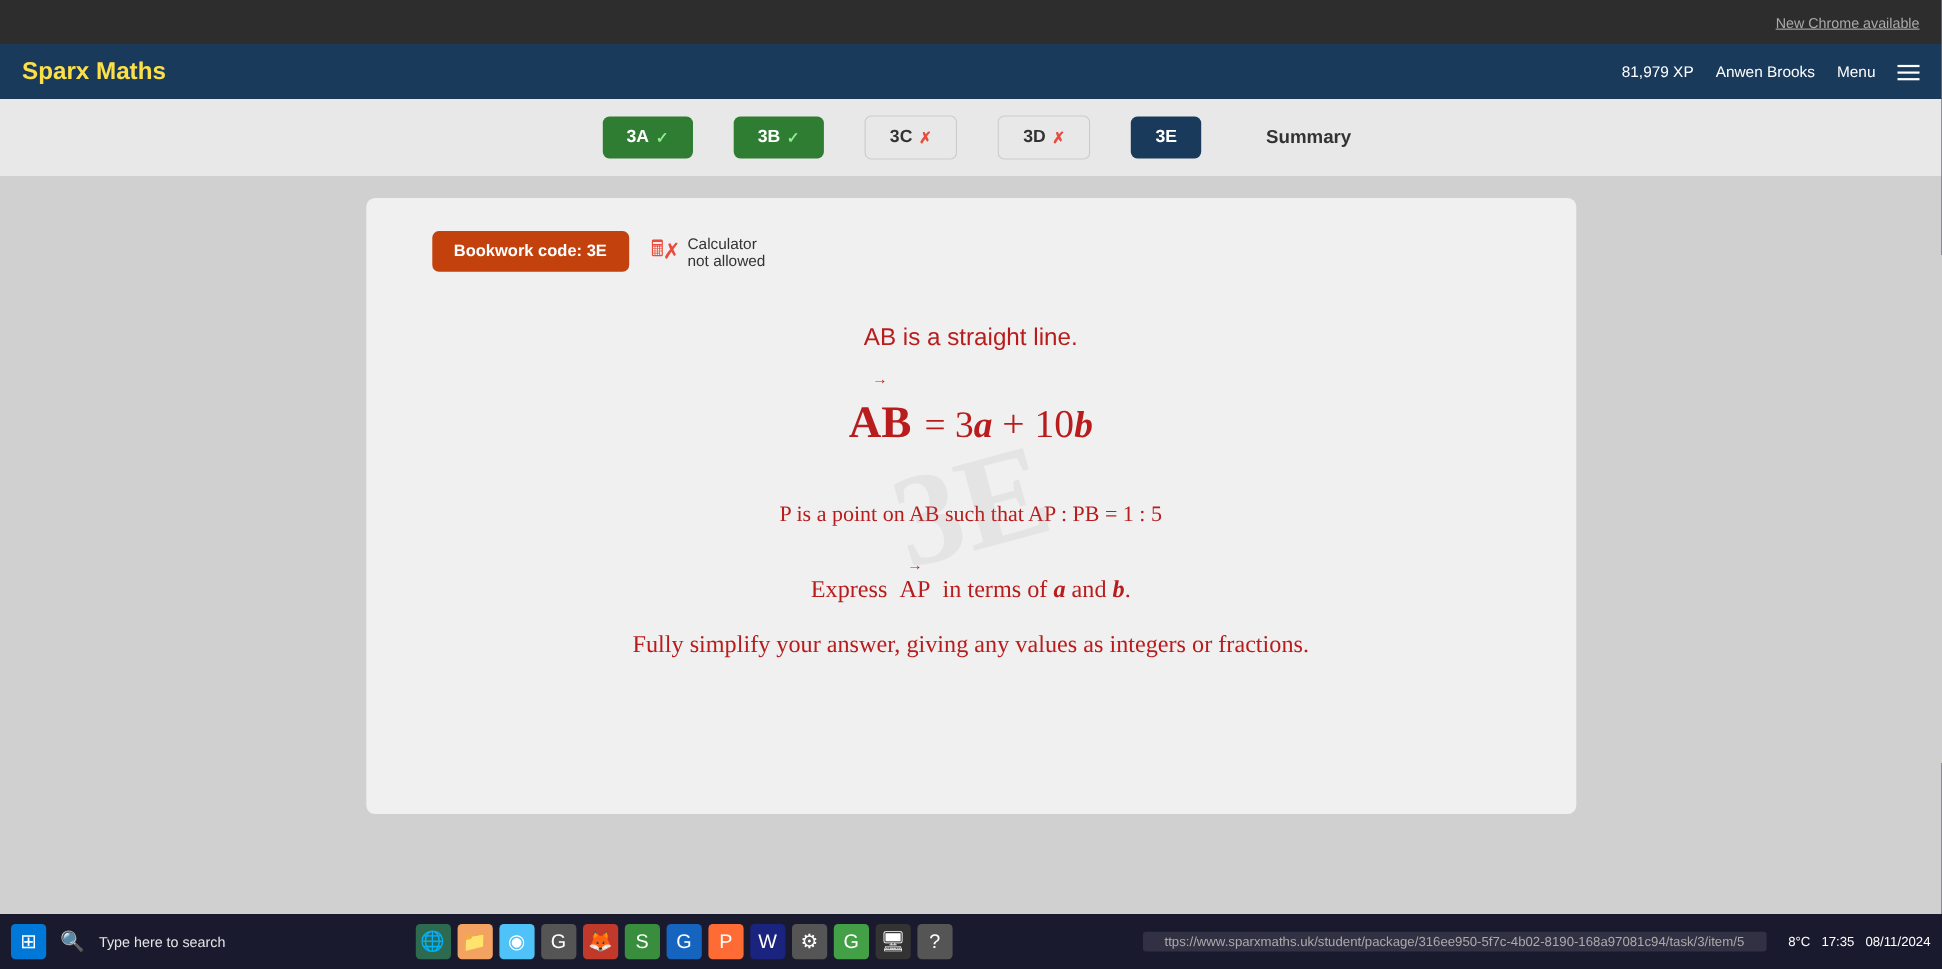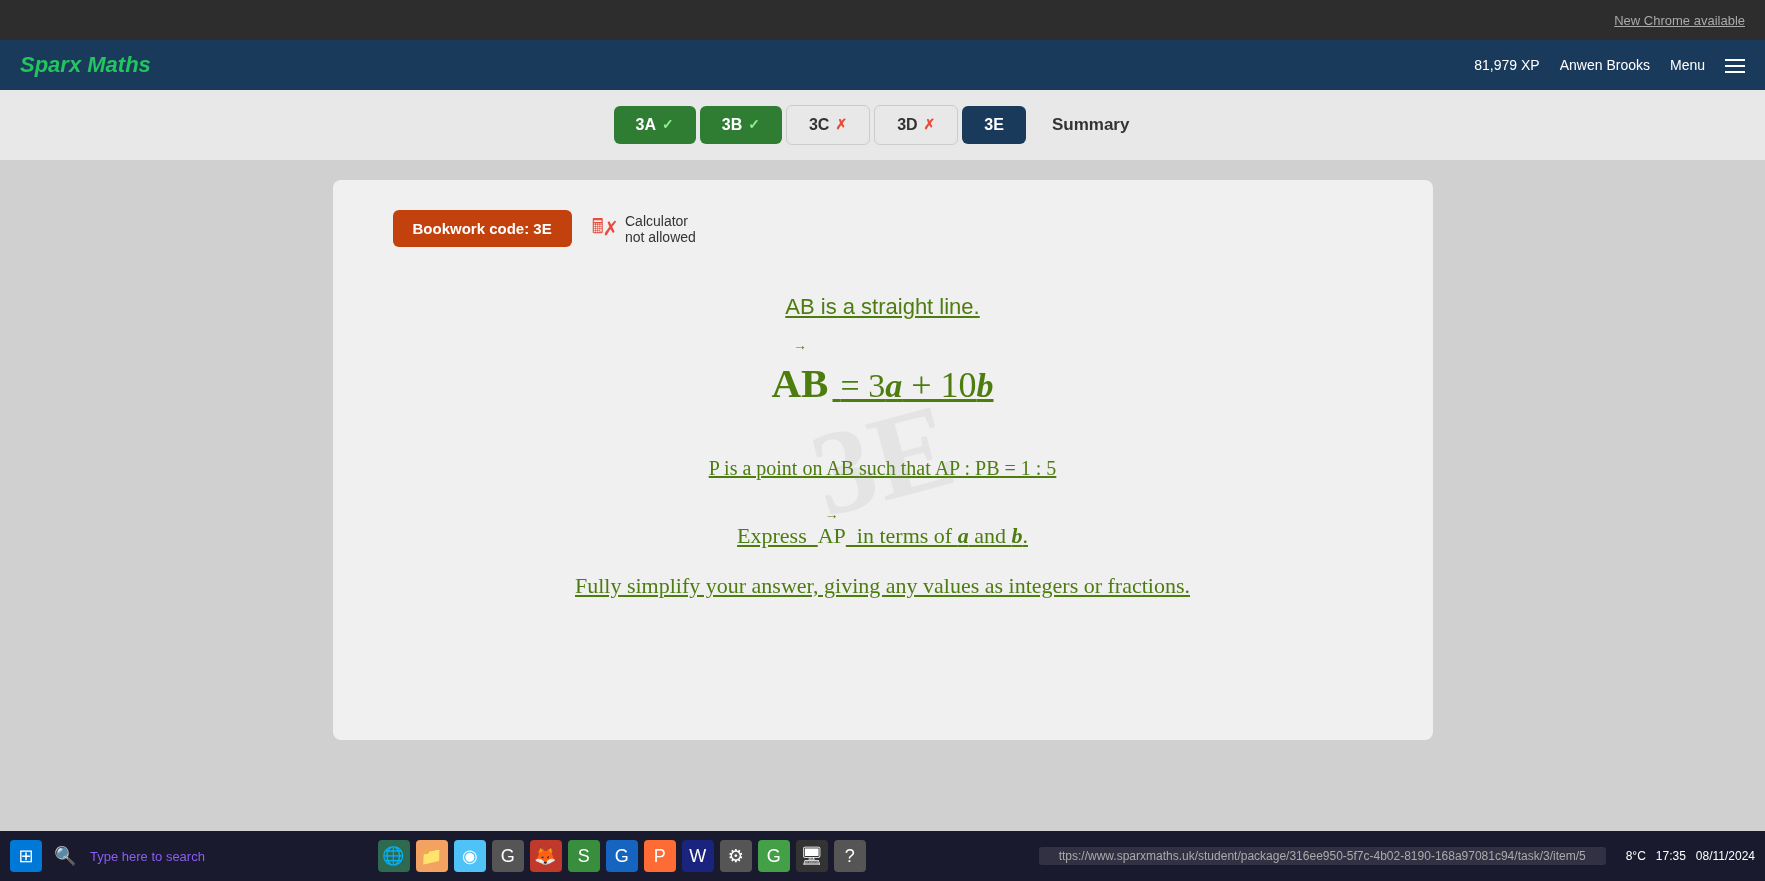--- a/index.html
+++ b/index.html
@@ -30,24 +30,23 @@
     
     .sparx-header {
       background: #1a3a5c;
       height: 50px;
       display: flex;
       align-items: center;
       justify-content: space-between;
       padding: 0 20px;
     }
     .sparx-logo {
-      color: #22c55e;
+      color: #fde047;
       font-size: 22px;
       font-weight: bold;
-      font-style: italic;
     }
     .header-right {
       display: flex;
       align-items: flex-end;
       gap: 20px;
       color: white;
       font-size: 14px;
     }
     .menu-icon {
       display: flex;
@@ -71,21 +70,23 @@
       padding: 15px 0;
       gap: 4px;
     }
     .tab {
       padding: 10px 22px;
       border-radius: 6px;
       font-size: 16px;
       font-weight: bold;
       cursor: pointer;
       display: flex;
+      align-items: center;
       gap: 6px;
+      margin-left: 33px;
     }
     .tab-green {
       background: #2e7d32;
       color: white;
     }
     .tab-red-x {
       background: #e8e8e8;
       color: #333;
       border: 1px solid #ccc;
     }
@@ -146,23 +147,22 @@
     }
     .calc-icon {
       font-size: 20px;
       color: #e74c3c;
     }
 
     
     .question-text {
       text-align: center;
       font-size: 22px;
-      color: #4d7c0f;
+      color: #b91c1c;
       line-height: 1.8;
-      text-decoration: underline;
     }
     .question-text .line {
       margin-bottom: 20px;
     }
     .math-display {
       font-size: 32px;
       font-family: 'Times New Roman', serif;
       margin: 10px 0 30px;
       text-align: center;
     }
@@ -385,21 +385,21 @@
 
   <button class="btn-answer">
     <span>Answer</span>
   </button>
 </div>
 
 <div class="taskbar">
   <div class="taskbar-left">
     <div class="taskbar-icon" style="background:#0078d7;">⊞</div>
     <div class="taskbar-icon" style="color:white;">🔍</div>
-    <span style="color:#8b5cf6;">Type here to search</span>
+    <span style="color:#e5e5e5;">Type here to search</span>
   </div>
   <div class="taskbar-center">
     <div class="taskbar-icon" style="background:#2d6a4f; color:white;">🌐</div>
     <div class="taskbar-icon" style="background:#f4a261; color:white;">📁</div>
     <div class="taskbar-icon" style="background:#4fc3f7; color:white;">◉</div>
     <div class="taskbar-icon" style="background:#555; color:white;">G</div>
     <div class="taskbar-icon" style="background:#c0392b; color:white;">🦊</div>
     <div class="taskbar-icon" style="background:#388e3c; color:white;">S</div>
     <div class="taskbar-icon" style="background:#1565c0; color:white;">G</div>
     <div class="taskbar-icon" style="background:#ff6b35; color:white;">P</div>

